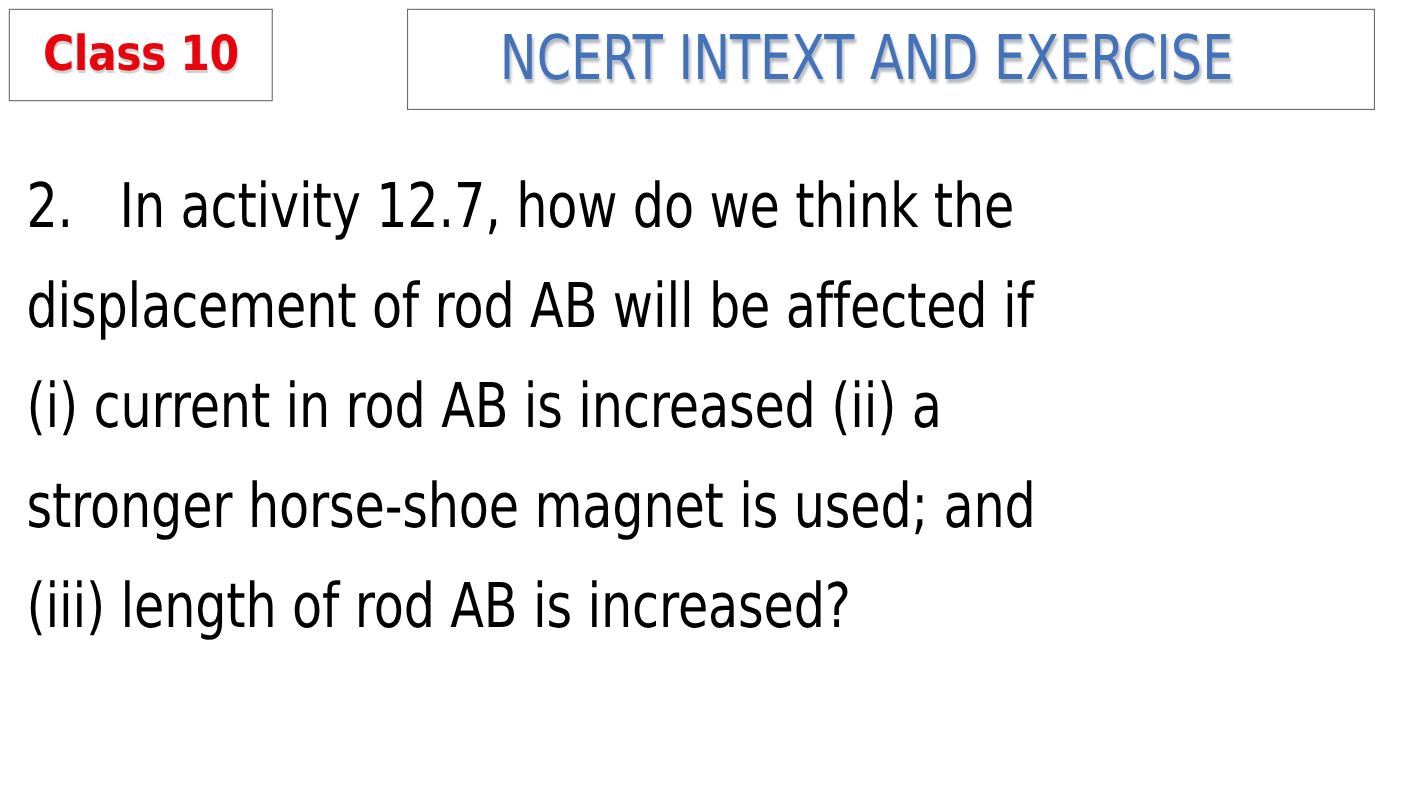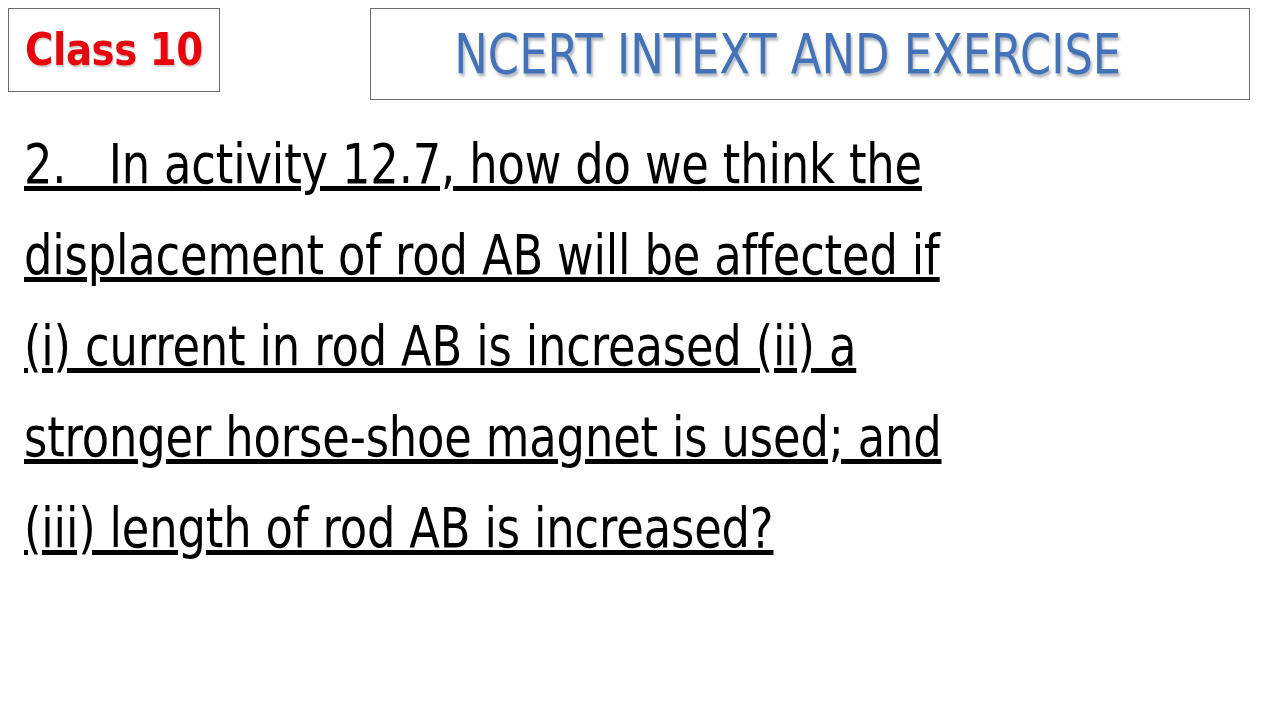--- a/index.html
+++ b/index.html
@@ -29,21 +29,21 @@
     left: 0;
     top: 0;
     width: 1280px;
     height: 108px;
   }
 
   .class-badge {
     position: absolute;
     left: 8px;
     top: 8px;
-    width: 212px;
+    width: 240px;
     height: 84px;
     border: 1px solid #6b6b6b;
     background: #ffffff;
     box-sizing: border-box;
     display: flex;
     align-items: center;
     justify-content: center;
   }
 
   .class-badge-label {
@@ -83,23 +83,22 @@
     white-space: nowrap;
     transform: scaleX(0.80);
     transform-origin: center center;
     text-shadow: 2px 3px 3px rgba(165,170,178,0.85);
   }
 
   
   .body-block {
     position: absolute;
     left: 24px;
-    top: 118px;
+    top: 142px;
     width: 1232px;
-    text-decoration: underline;
   }
 
   .body-line {
     color: #000000;
     font-family: "DejaVu Sans", sans-serif;
     font-size: 56px;
     line-height: 91px;
     white-space: pre;
     transform: scaleX(0.80);
     transform-origin: left center;

